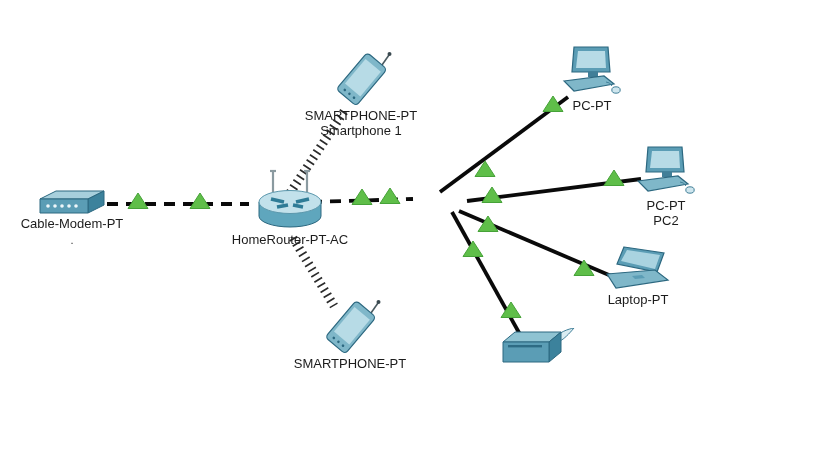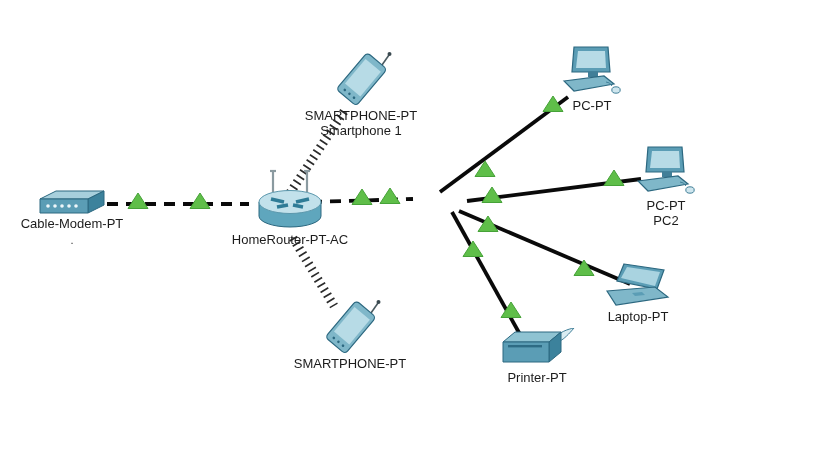--- a/index.html
+++ b/index.html
@@ -137,34 +137,33 @@
       <polygon points="16,5 43,5 44,22 14,22" fill="#b7dbe6"></polygon>
       <polygon points="26,26 36,26 36,31 26,31" fill="#417f98"></polygon>
       <polygon points="2,35 42,30 52,38 12,45" fill="#7fb7c9" stroke="#2c6880" stroke-width="1.2"></polygon>
       <ellipse cx="54" cy="44" rx="4.2" ry="3.2" fill="#cfe6ee" stroke="#417f98" stroke-width="1"></ellipse>
       <path d="M50,40 Q48,36 44,36" stroke="#417f98" stroke-width="1" fill="none"></path>
     </svg>
     <div class="lbl">PC-PT</div>
     <div class="lbl">PC2</div>
   </div>
 
-  <div class="device" style="left:576px;top:263px;width:124px;">
+  <div class="device" style="left:576px;top:246px;width:124px;">
     <svg class="icon" width="68" height="46" viewBox="0 0 68 46">
       <polygon points="20,1 60,7 53,26 13,18" fill="#5b9db5" stroke="#2c6880" stroke-width="1.2"></polygon>
       <polygon points="23,4 56,9 51,23 17,15" fill="#a9d3e0"></polygon>
       <polygon points="3,28 51,24 64,34 12,42" fill="#7fb7c9" stroke="#2c6880" stroke-width="1.2"></polygon>
       <polygon points="28,30 38,29 41,32 31,33" fill="#5b9db5"></polygon>
     </svg>
     <div class="lbl">Laptop-PT</div>
   </div>
 
   <div class="device" style="left:480px;top:328px;width:114px;">
     <svg class="icon" width="76" height="42" viewBox="0 0 76 42">
       <path d="M53,11 C61,4 69,1 75,0 C70,6 65,11 61,13 C57,15 54,13 53,12 Z" fill="#d9ecf2" stroke="#417f98" stroke-width="1"></path>
       <polygon points="4,14 50,14 62,4 16,4" fill="#8fc3d2" stroke="#2c6880" stroke-width="1"></polygon>
       <polygon points="50,14 62,4 62,24 50,34" fill="#3c829c" stroke="#2c6880" stroke-width="1"></polygon>
       <polygon points="4,14 50,14 50,34 4,34" fill="#5b9db5" stroke="#2c6880" stroke-width="1"></polygon>
       <rect x="9" y="17" width="34" height="2.4" fill="#2e6b84"></rect>
     </svg>
-    <div class="lbl">Printer-PT</div>
   </div>
 
 </div>
 
 </body></html>

